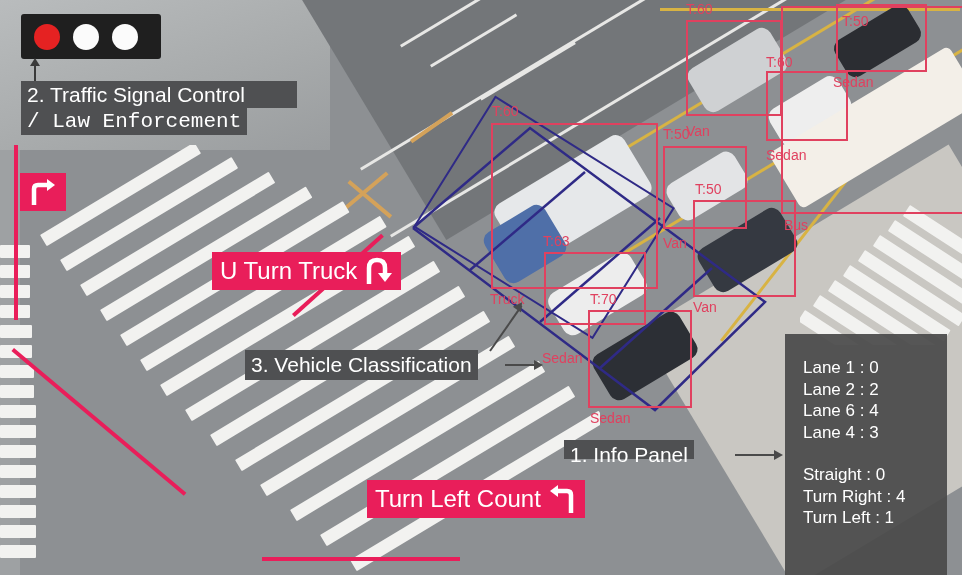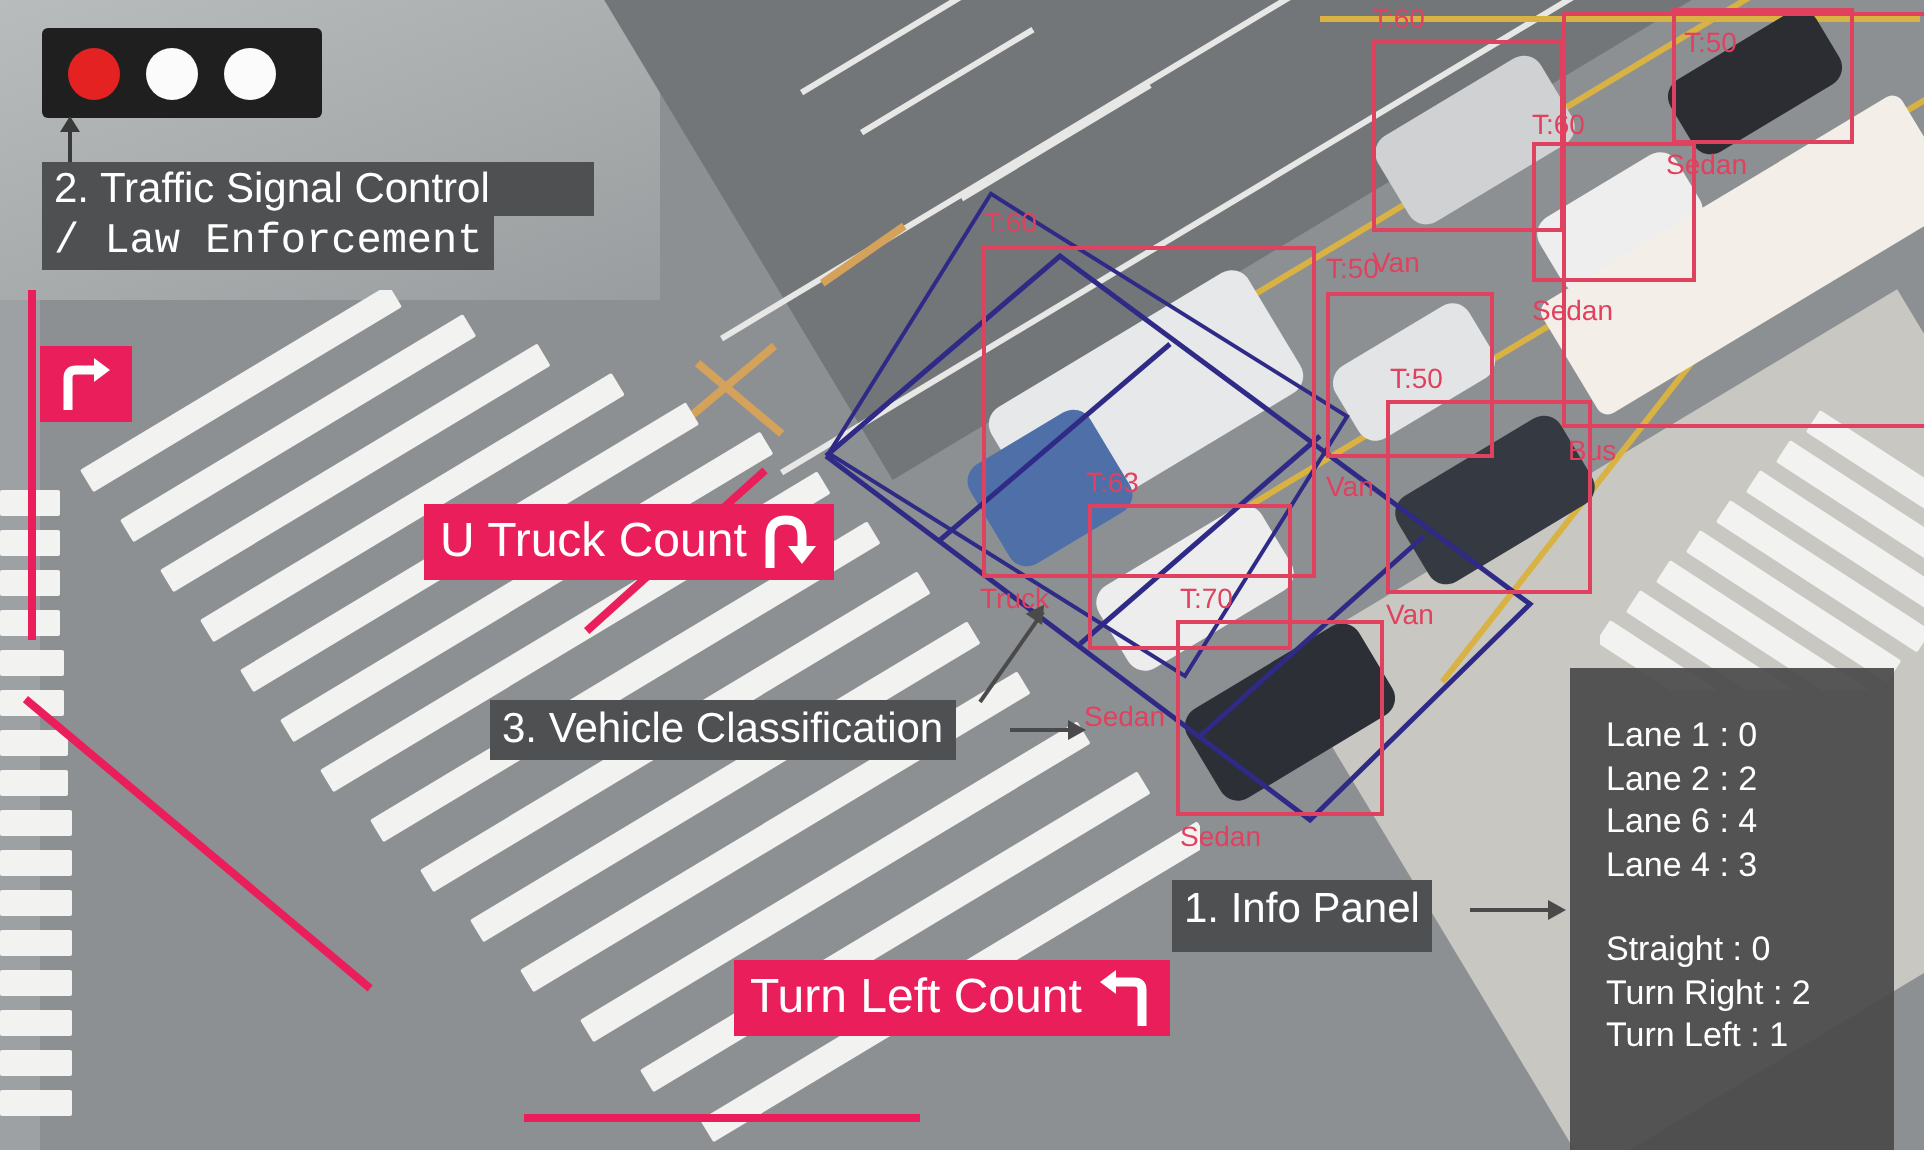--- a/index.html
+++ b/index.html
@@ -187,21 +187,21 @@
   </div>
 
   <div class="abs pink-label" style="left:20px;top:173px;height:38px;">
     <svg class="icon-svg" width="30" height="30" viewBox="0 0 30 30">
       <path d="M6 28 V12 Q6 8 10 8 H22" fill="none" stroke="#fff" stroke-width="4.5"></path>
       <path d="M19 2 L27 8 L19 14 Z" fill="#fff"></path>
     </svg>
   </div>
 
   <div class="abs pink-label" style="left:212px;top:252px;height:38px;">
-    <span>U Truck Count</span>
+    <span>U Turn Truck</span>
     <svg class="icon-svg" width="30" height="30" viewBox="0 0 30 30">
       <path d="M6 28 V12 Q6 4 14 4 Q22 4 22 12 V18" fill="none" stroke="#fff" stroke-width="4.5"></path>
       <path d="M15 17 L22 26 L29 17 Z" fill="#fff"></path>
     </svg>
   </div>
 
 
   <div class="abs pink-label" style="left:367px;top:480px;height:38px;">
     <span>Turn Left Count</span>
     <svg class="icon-svg" width="30" height="32" viewBox="0 0 30 32">
@@ -211,30 +211,30 @@
   </div>
 
   <div class="abs gray-label" style="left:245px;top:350px;height:30px;line-height:30px;">
     <span>3. Vehicle Classification</span>
   </div>
   <div class="abs arrow-line" style="left:505px;top:364px;width:32px;"></div>
   <div class="abs arrow-head" style="left:534px;top:360px;"></div>
   <div class="abs arrow-line" style="left:490px;top:350px;width:55px;transform:rotate(-55deg);"></div>
   <div class="abs arrow-head" style="left:515px;top:301px;transform:rotate(-55deg);"></div>
 
-  <div class="abs gray-label" style="left:586px;top:440px;height:36px;line-height:30px;">
+  <div class="abs gray-label" style="left:564px;top:440px;height:19px;line-height:30px;">
     <span>1. Info Panel</span>
   </div>
   <div class="abs arrow-line" style="left:735px;top:454px;width:42px;"></div>
   <div class="abs arrow-head" style="left:774px;top:450px;"></div>
 
   <div class="abs info-panel" style="left:785px;top:334px;width:130px;height:220px;">
     <div>Lane 1 : 0</div>
     <div>Lane 2 : 2</div>
     <div>Lane 6 : 4</div>
     <div>Lane 4 : 3</div>
     <div class="gap"></div>
     <div>Straight : 0</div>
-    <div>Turn Right : 2</div>
+    <div>Turn Right : 4</div>
     <div>Turn Left : 1</div>
   </div>
 
 </div>
 
 </body></html>

